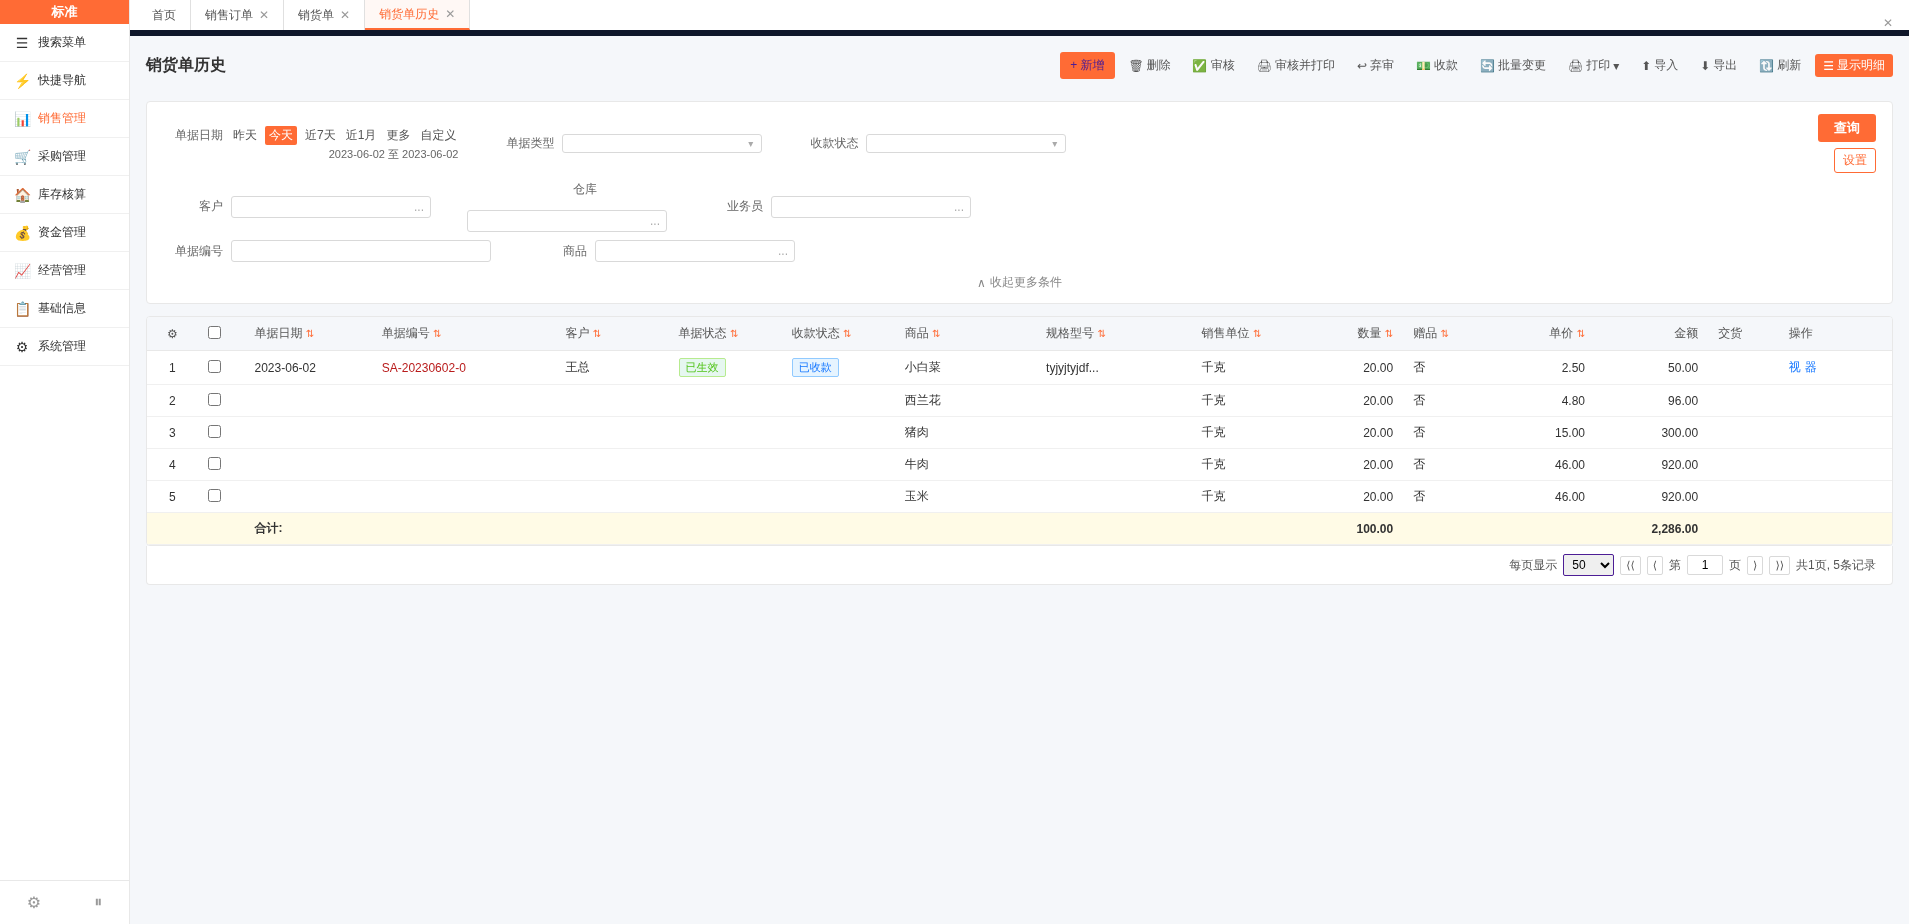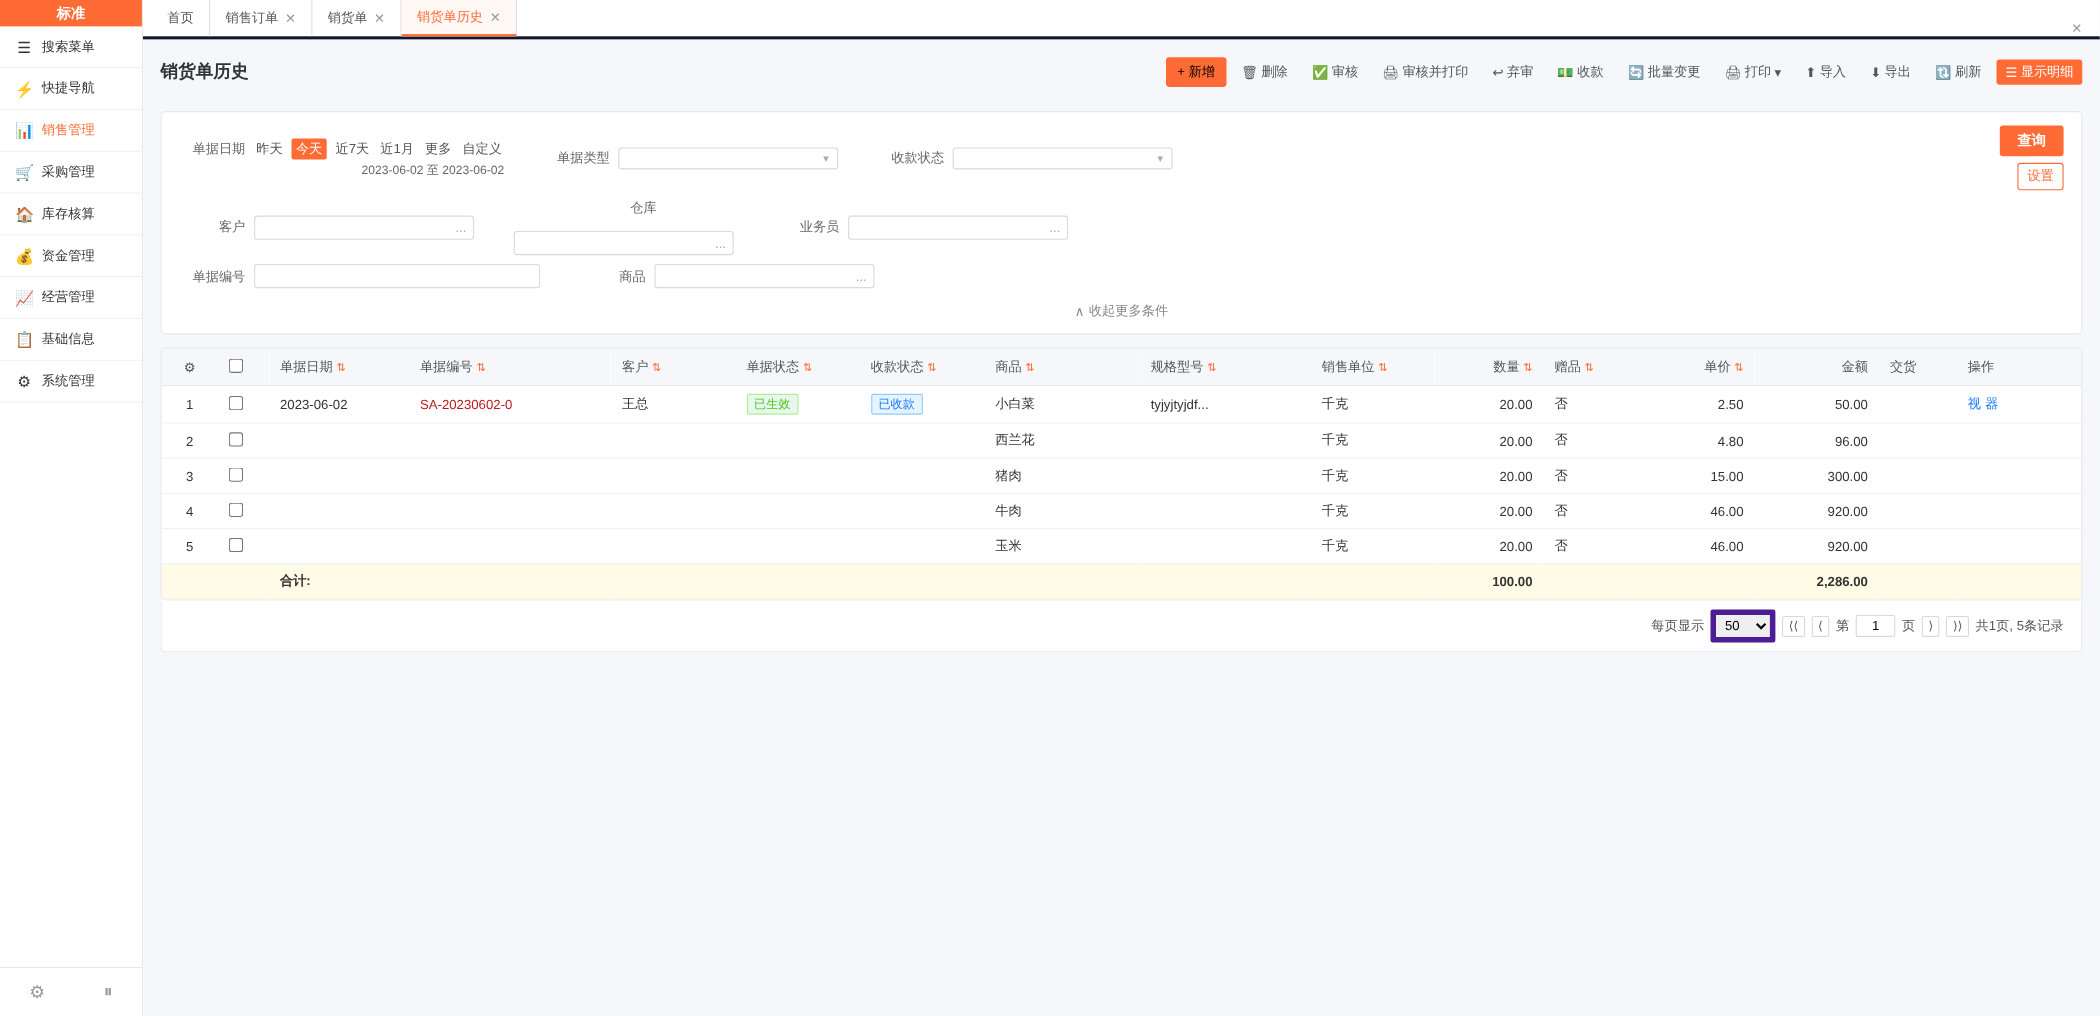--- a/index.html
+++ b/index.html
@@ -50,21 +50,21 @@
       display: flex;
       flex-direction: column;
       overflow: hidden;
     }
 
     
     .tab-bar {
       display: flex;
       align-items: flex-end;
       background: #fff;
-      border-bottom: 3px solid #0f172a;
+      border-bottom: 6px solid #0f172a;
       padding: 0 8px;
       height: 36px;
       flex-shrink: 0;
     }
     .tab-item {
       display: flex;
       align-items: center;
       padding: 0 14px;
       height: 100%;
       cursor: pointer;
@@ -113,21 +113,21 @@
       padding: 4px 8px;
       border: none;
       background: none;
       cursor: pointer;
       color: #555;
       font-size: 12px;
       white-space: nowrap;
     }
     .toolbar-btn.btn-primary {
       background: #ff6b35;
-      color: #000000;
+      color: #4c1d95;
       border-radius: 3px;
       padding: 5px 10px;
     }
 
     
     .filter-area {
       background: #fff;
       border: 1px solid #e8e8e8;
       border-radius: 4px;
       padding: 12px 16px;
@@ -281,21 +281,21 @@
     }
     .pagination-input {
       width: 36px;
       border: 1px solid #d9d9d9;
       border-radius: 2px;
       text-align: center;
       padding: 2px 4px;
       font-size: 12px;
     }
     .per-page-select {
-      border: 5px solid #4c1d95;
+      border: 1px solid #4c1d95;
       border-radius: 2px;
       padding: 2px 4px;
       font-size: 12px;
     }
     
     .settings-btn {
       background: #fff;
       border: 1px solid #ff6b35;
       color: #ff6b35;
       border-radius: 3px;

